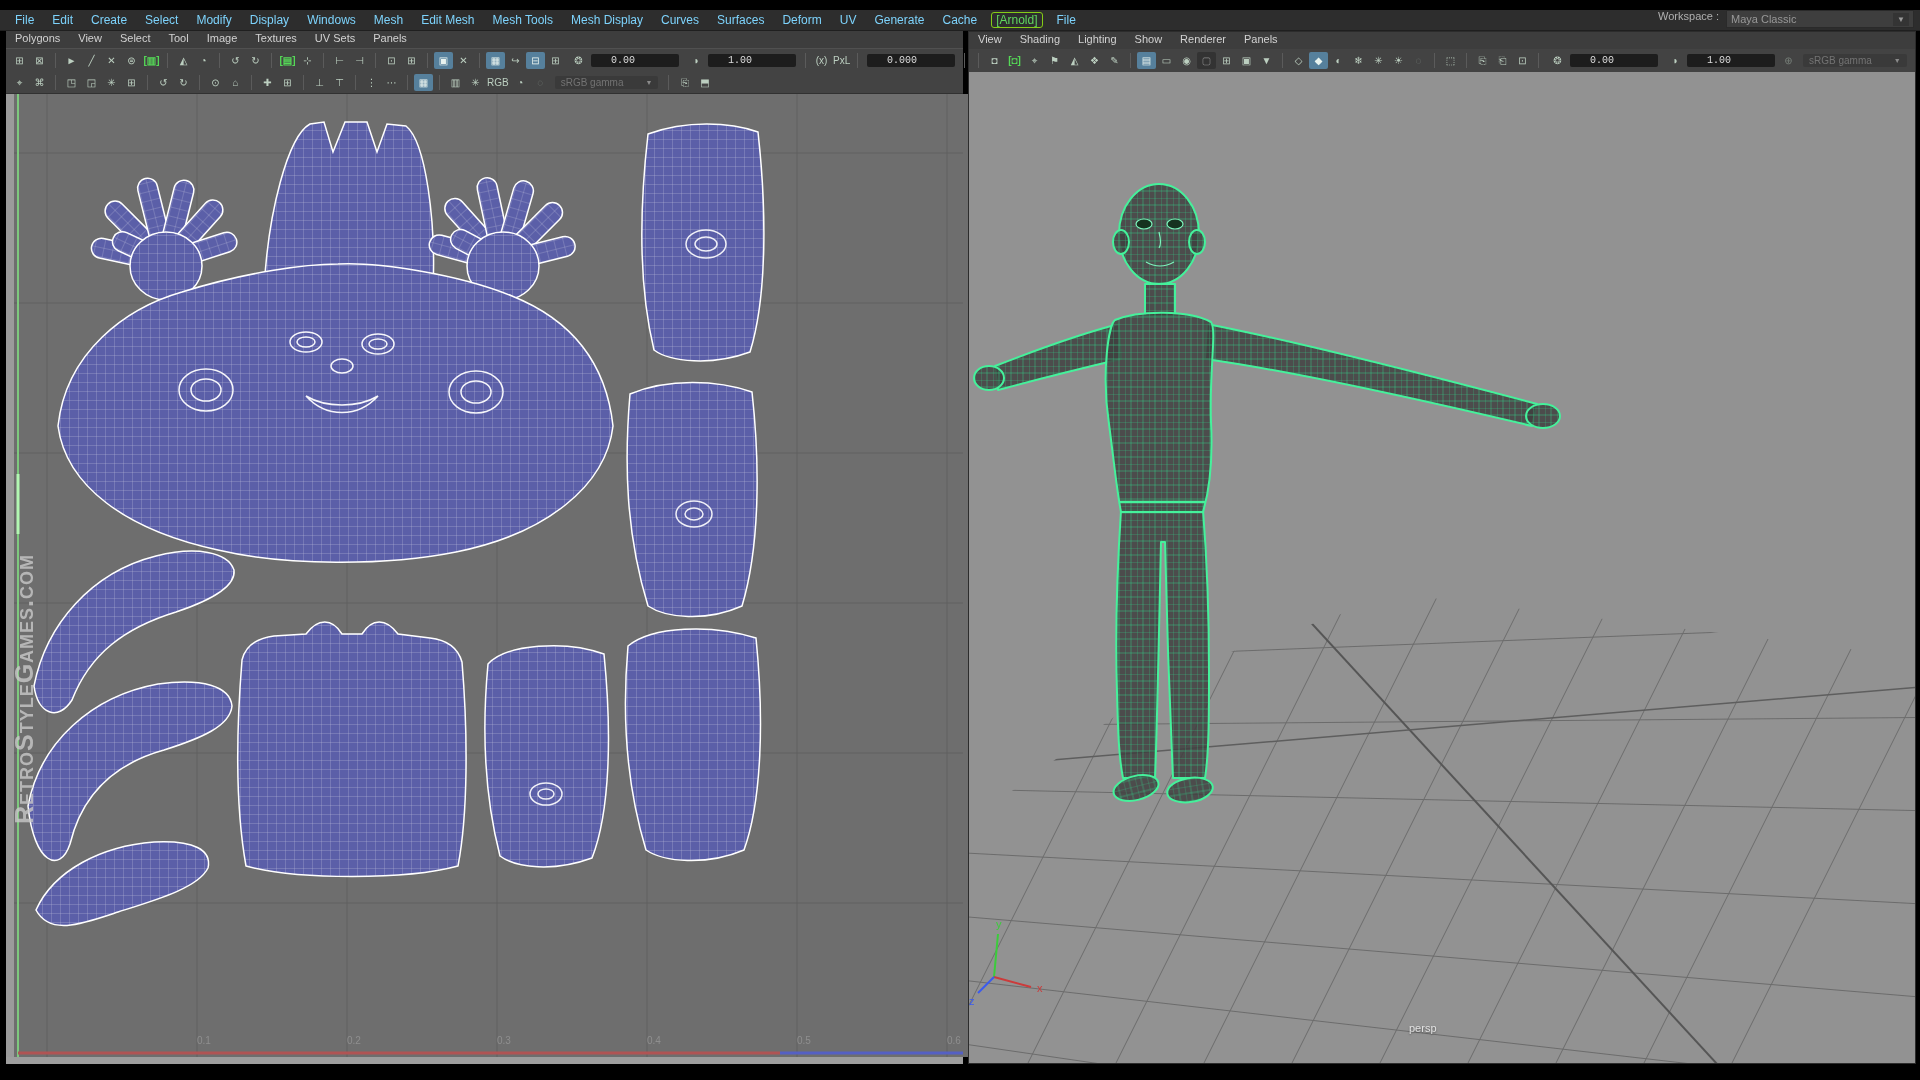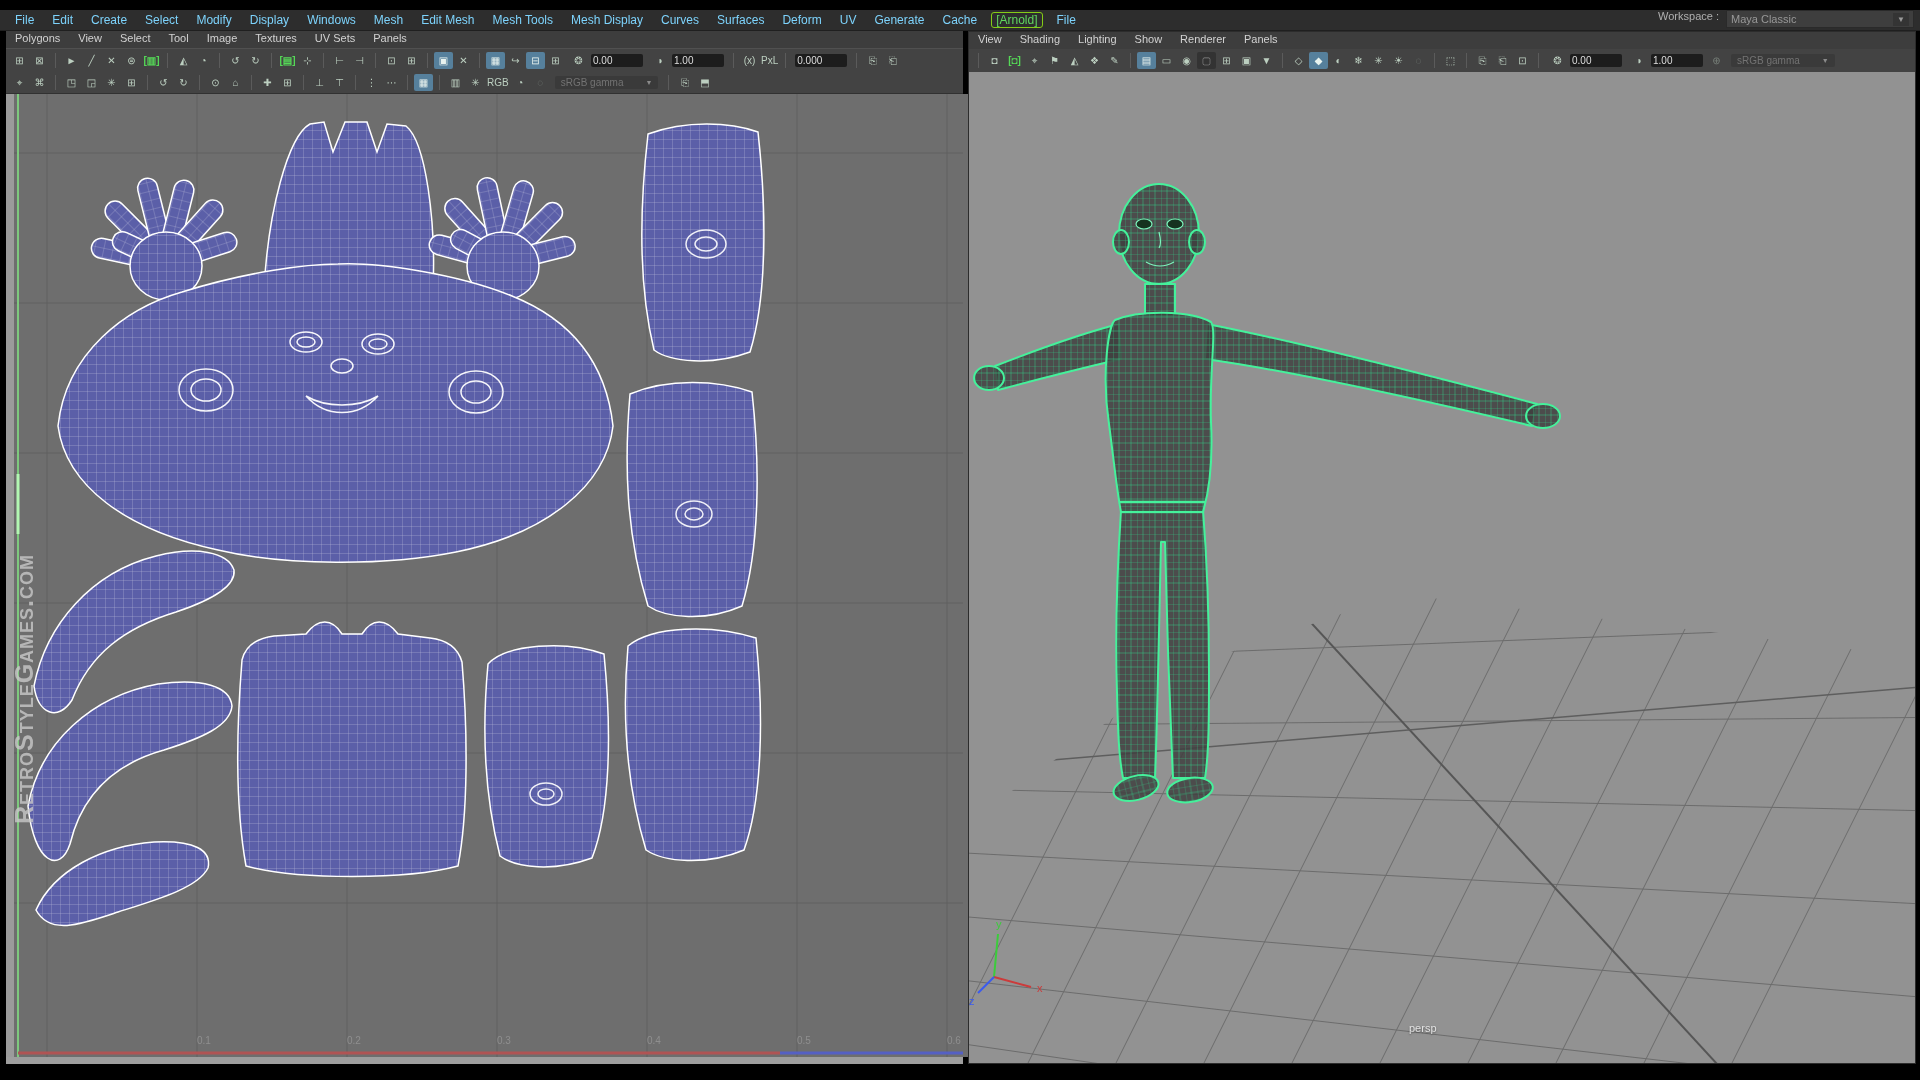--- a/index.html
+++ b/index.html
@@ -25,22 +25,22 @@
   .tb-row{height:22px;display:flex;align-items:center;padding:0 4px;gap:1px;}
   .vp-toolbar{height:23px;background:#434343;border-bottom:1px solid #313131;display:flex;align-items:center;padding:0 4px;gap:1px;}
   .tb-icon{min-width:17px;height:17px;line-height:17px;text-align:center;font-size:10px;color:#bccfc0;
            border-radius:2px;padding:0 1px;white-space:nowrap;cursor:default;}
   .tb-icon.active{background:#56809c;color:#e9f3ef;}
   .tb-icon.dark{background:#333;color:#888;}
   .tb-icon.green{color:#55d857;font-weight:bold;}
   .tb-icon.dim{opacity:.4;}
   .tb-sep{width:1px;height:15px;background:#5b5b5b;margin:0 5px;flex:none;}
   .tb-fieldwrap{display:flex;align-items:center;gap:3px;margin:0 3px;}
-  .tb-field{background:#1d1d1d;color:#dedede;font-family:Liberation Sans, sans-serif;font-size:10px;
-            padding:1px 2px;border-radius:2px;min-width:48px;display:inline-block;}
+  .tb-field{background:#1d1d1d;color:#dedede;font-family:Liberation Mono, monospace;font-size:10px;
+            padding:1px 20px;border-radius:2px;min-width:48px;display:inline-block;}
   .tb-dd{background:#3a3a3a;border-radius:2px;display:flex;align-items:center;gap:22px;
          padding:1px 6px;margin:0 4px;font-size:10px;color:#848484;}
   .tb-dd.dim{color:#737373;}
   .tb-dd-arrow{font-size:7px;color:#8a8a8a;}
   
   .uv-canvas{position:absolute;left:0;top:63px;width:1105px;height:963px;background:#6e6e6e;overflow:hidden;}
   .uv-hscroll{position:absolute;left:0;top:1026px;width:957px;height:7px;background:#9e9e9e;}
   .tick{fill:#8f8f8f;font-size:10px;font-family:"Liberation Sans",sans-serif;}
   .watermark{position:absolute;left:-198px;top:640px;width:440px;height:36px;transform:rotate(-90deg);
              transform-origin:center;color:#c9c9c9;opacity:.8;font-size:25px;font-variant:small-caps;

